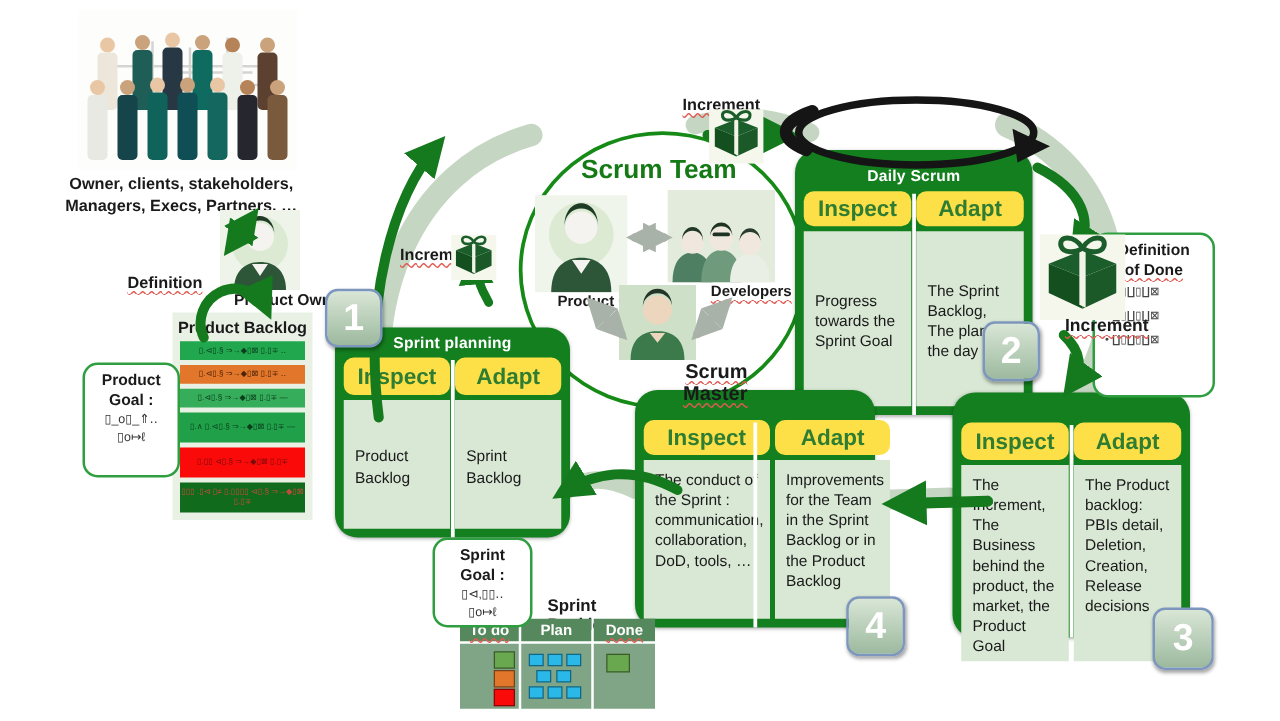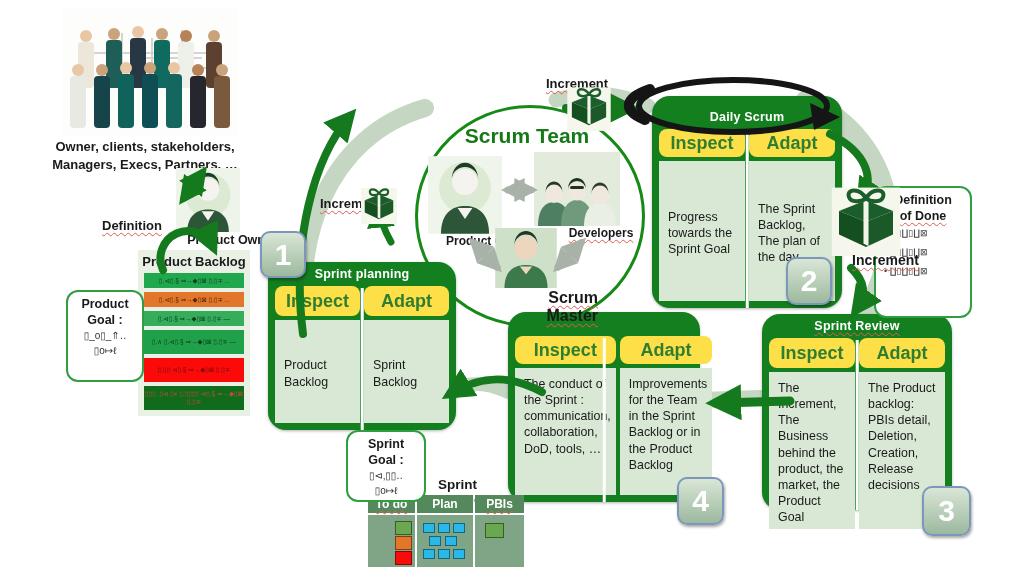--- a/index.html
+++ b/index.html
@@ -253,21 +253,21 @@
     <div class="cols">
       <div class="chip">Inspect</div>
       <div class="chip">Adapt</div>
       <div class="cell center">Product Backlog</div>
       <div class="cell center">Sprint Backlog</div>
     </div>
     <div class="vline"></div>
   </div>
   <div class="badge" style="left:260px;top:231px;width:42px;height:43px;">1</div>
 
-  <div class="event" style="left:636px;top:96px;width:190px;height:212px;margin-left:16px;">
+  <div class="event" style="left:636px;top:120px;width:190px;height:212px;">
     <div class="etitle" style="padding-top:14px;">Daily Scrum</div>
     <div class="cols" style="top:33px;grid-template-rows:28px 1fr;">
       <div class="chip">Inspect</div>
       <div class="chip">Adapt</div>
       <div class="cell center">Progress towards the Sprint Goal</div>
       <div class="cell center">The Sprint Backlog, The plan of the day</div>
     </div>
     <div class="vline" style="top:35px;"></div>
   </div>
   <div class="badge" style="left:786px;top:257px;width:42px;height:44px;">2</div>
@@ -277,21 +277,20 @@
       <div class="chip">Inspect</div>
       <div class="chip">Adapt</div>
       <div class="cell">The conduct of the Sprint : communication, collaboration, DoD, tools, …</div>
       <div class="cell">Improvements for the Team in the Sprint Backlog or in the Product Backlog</div>
     </div>
     <div class="vline"></div>
   </div>
   <div class="badge" style="left:677px;top:477px;width:43px;height:44px;">4</div>
 
   <div class="event" style="left:762px;top:314px;width:190px;height:196px;">
-    <div class="etitle wavytitle">Sprint Review</div>
     <div class="cols" style="grid-template-rows:30px 1fr;">
       <div class="chip">Inspect</div>
       <div class="chip">Adapt</div>
       <div class="cell">The Increment, The Business behind the product, the market, the Product Goal</div>
       <div class="cell">The Product backlog: PBIs detail, Deletion, Creation, Release decisions</div>
     </div>
     <div class="vline"></div>
   </div>
   <div class="badge" style="left:922px;top:486px;width:45px;height:46px;">3</div>
 
@@ -300,21 +299,21 @@
     <div class="gt" style="padding-top:0;">Goal :</div>
     <div class="gl">▯⊲‚▯▯‥</div>
     <div class="gl">▯o↦ℓ</div>
   </div>
 
   <div class="lbl panel" style="left:414px;top:477px;width:90px;font-size:13.5px;">Sprint Backlog</div>
   <div id="sbtable">
     <div class="sbrow">
       <div class="sbh wavy">To do</div>
       <div class="sbh">Plan</div>
-      <div class="sbh wavy">PBIs</div>
+      <div class="sbh wavy">Done</div>
     </div>
     <div class="sbrow" style="margin-top:2px;">
       <div class="sbc">
         <span class="sq" style="left: 27px; top: 6px; width: 15px; height: 12px; background: rgb(106, 168, 79);"></span>
         <span class="sq" style="left: 27px; top: 21px; width: 15px; height: 12px; background: rgb(226, 118, 43);"></span>
         <span class="sq" style="left: 27px; top: 36px; width: 15px; height: 12px; background: rgb(251, 10, 10);"></span>
       </div>
       <div class="sbc">
         <span class="sq" style="left: 6px; top: 8px; width: 10px; height: 8px; background: rgb(41, 184, 232);"></span>
         <span class="sq" style="left: 21px; top: 8px; width: 10px; height: 8px; background: rgb(41, 184, 232);"></span>

